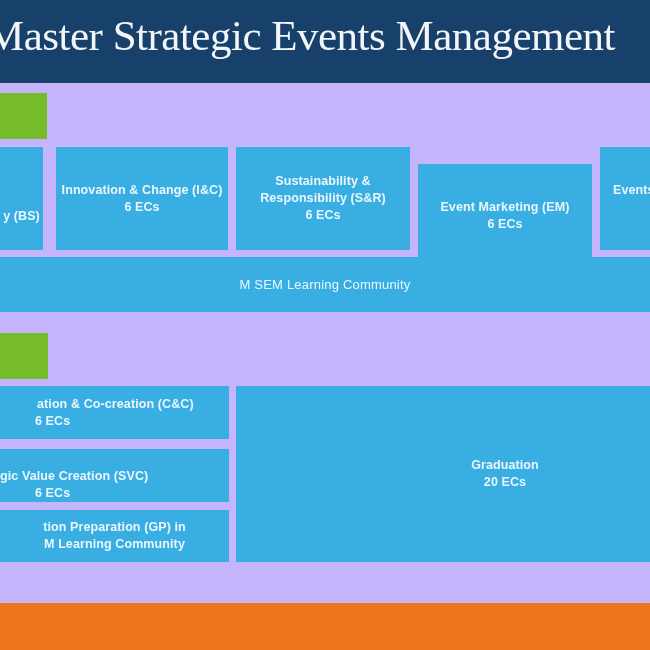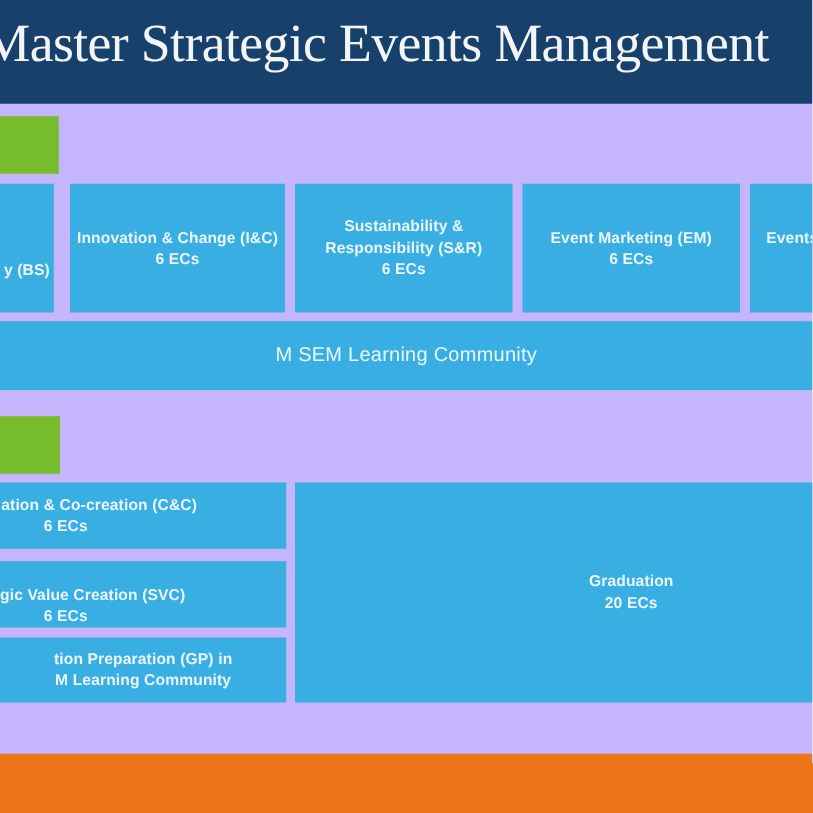--- a/index.html
+++ b/index.html
@@ -20,32 +20,32 @@
   .marker2{left:0;top:333px;width:48px;height:46px;}
   
   .tile{position:absolute;background:#39AEE3;display:flex;flex-direction:column;
         justify-content:center;align-items:center;}
   .line{display:block;white-space:nowrap;color:#EAF7FE;font-size:12.5px;
         line-height:17px;font-weight:700;letter-spacing:0.1px;text-align:center;}
   
   .t1{left:0;top:147px;width:43px;height:103px;justify-content:center;padding-top:35px;box-sizing:border-box;}
   .t2{left:56px;top:147px;width:172px;height:103px;}
   .t3{left:236px;top:147px;width:174px;height:103px;}
-  .t4{left:418px;top:147px;width:174px;height:103px;}
+  .t4{left:418px;top:164px;width:174px;height:103px;}
   .t5{left:600px;top:147px;width:174px;height:103px;justify-content:flex-start;
       align-items:flex-start;padding:35px 0 0 13px;box-sizing:border-box;}
   
   .community{left:0;top:257px;width:650px;height:55px;}
-  .community .line{font-weight:400;font-size:16px;letter-spacing:0.2px;}
+  .community .line{font-weight:400;font-size:13px;letter-spacing:0.2px;}
   
   .ta{left:0;top:386px;width:229px;height:53px;align-items:flex-start;}
   .tb{left:0;top:449px;width:229px;height:53px;align-items:flex-start;justify-content:flex-end;}
   .tc{left:0;top:510px;width:229px;height:52px;align-items:center;}
   .ta .line,.tb .line,.tc .line{text-align:left;}
-  .indent1{margin-left:1px;}
+  .indent1{margin-left:1px;padding-left:36px;}
   .indent35{margin-left:35px;}
   
   .tgrad{left:236px;top:386px;width:538px;height:176px;}
   
   .footerbar{position:absolute;left:0;top:603px;width:650px;height:47px;background:#EE7519;}
 </style>
 </head>
 <body>
 
 <div class="canvas">

